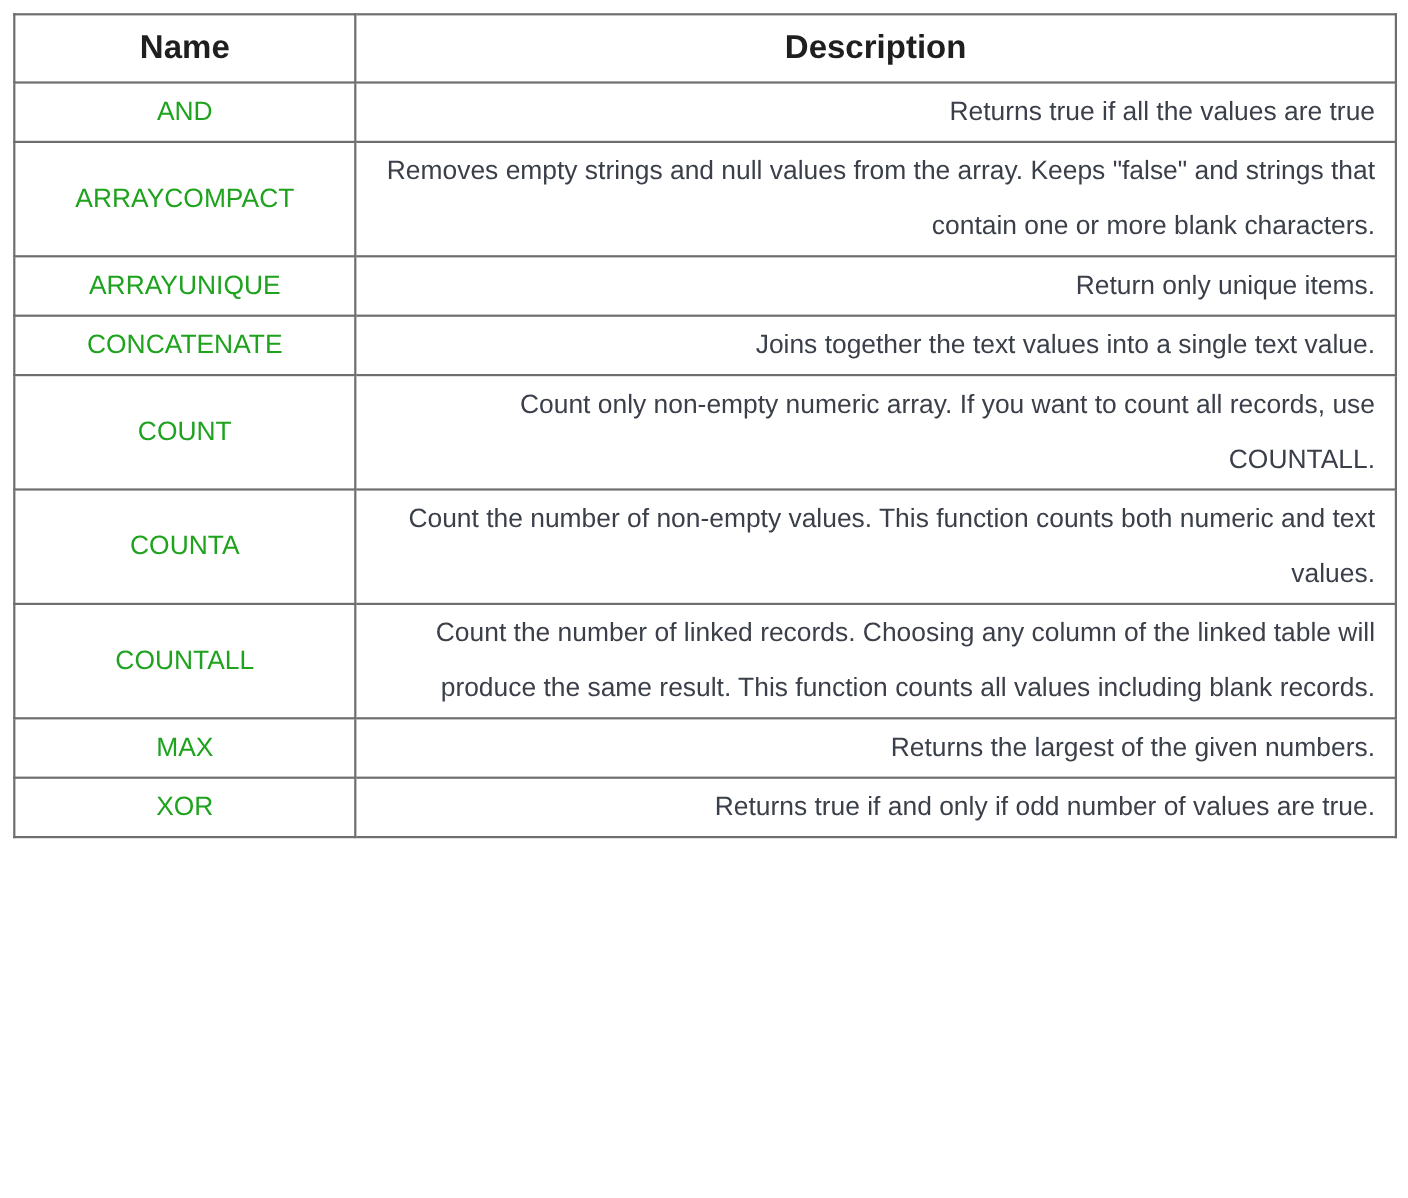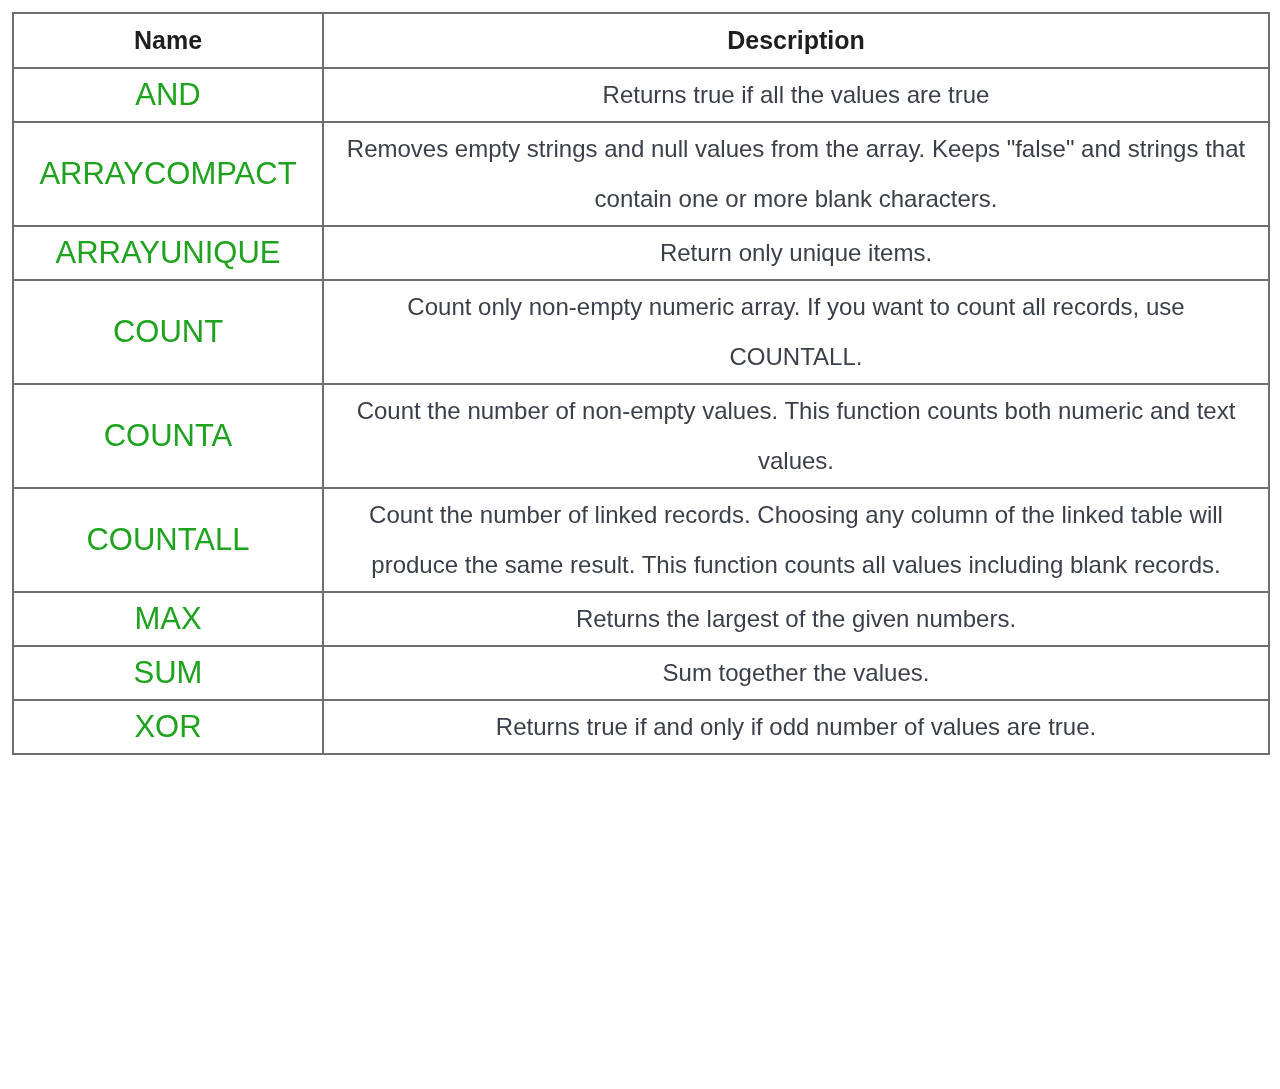--- a/index.html
+++ b/index.html
@@ -28,39 +28,39 @@
     table-layout: fixed;
     width: 1256px;
   }
   table.functions th,
   table.functions td {
     border: 2px solid var(--border_gray);
   }
   col.name-col { width: 310px; }
   col.desc-col { width: 946px; }
   th {
-    font-size: 25px;
+    font-size: 30px;
     font-weight: bold;
     color: var(--header_text);
     text-align: center;
     padding: 11px 10px;
     line-height: 1.25;
   }
   td.name-cell {
     color: var(--name_green);
-    font-size: 31px;
+    font-size: 24px;
     text-align: center;
     vertical-align: middle;
     line-height: 50px;
     padding: 1px 8px;
   }
   td.desc-cell {
     color: var(--desc_text);
     font-size: 24px;
-    text-align: center;
+    text-align: right;
     vertical-align: middle;
     line-height: 50px;
     padding: 1px 18px;
   }
 </style>
 </head>
 <body>
 
 <div class="page">
   <table class="functions">
@@ -81,38 +81,38 @@
       </tr>
       <tr>
         <td class="name-cell">ARRAYCOMPACT</td>
         <td class="desc-cell">Removes empty strings and null values from the array. Keeps "false" and strings that contain one or more blank characters.</td>
       </tr>
       <tr>
         <td class="name-cell">ARRAYUNIQUE</td>
         <td class="desc-cell">Return only unique items.</td>
       </tr>
       <tr>
+        <td class="name-cell">CONCATENATE</td>
+        <td class="desc-cell">Joins together the text values into a single text value.</td>
+      </tr>
+      <tr>
         <td class="name-cell">COUNT</td>
         <td class="desc-cell">Count only non-empty numeric array. If you want to count all records, use COUNTALL.</td>
       </tr>
       <tr>
         <td class="name-cell">COUNTA</td>
         <td class="desc-cell">Count the number of non-empty values. This function counts both numeric and text values.</td>
       </tr>
       <tr>
         <td class="name-cell">COUNTALL</td>
         <td class="desc-cell">Count the number of linked records. Choosing any column of the linked table will produce the same result. This function counts all values including blank records.</td>
       </tr>
       <tr>
         <td class="name-cell">MAX</td>
         <td class="desc-cell">Returns the largest of the given numbers.</td>
       </tr>
       <tr>
-        <td class="name-cell">SUM</td>
-        <td class="desc-cell">Sum together the values.</td>
-      </tr>
-      <tr>
         <td class="name-cell">XOR</td>
         <td class="desc-cell">Returns true if and only if odd number of values are true.</td>
       </tr>
     </tbody>
   </table>
 </div>
 
 </body></html>

